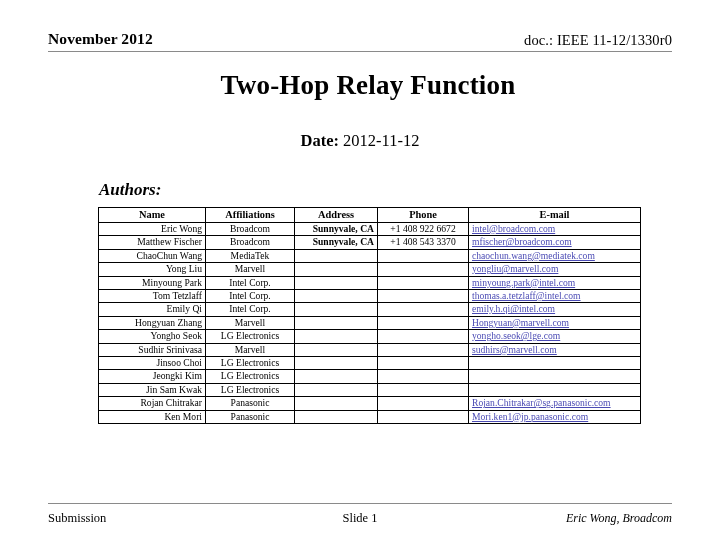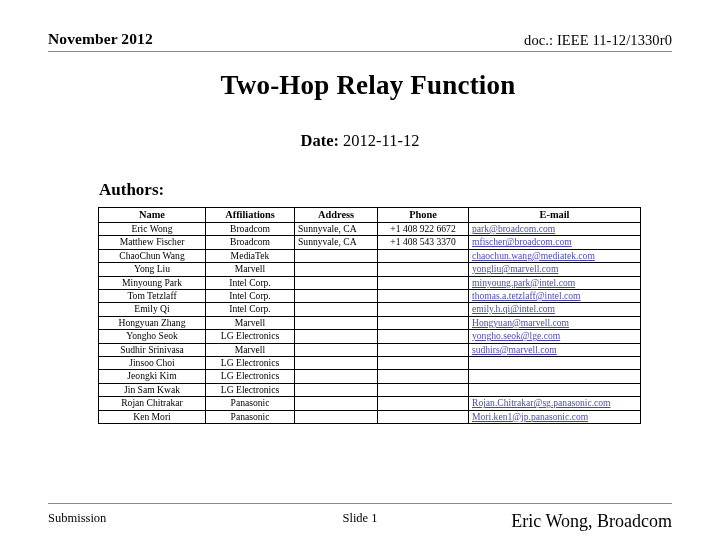--- a/index.html
+++ b/index.html
@@ -85,20 +85,21 @@
     font-weight: normal;
   }
 
   
   .authors-heading {
     position: absolute;
     left: 99px;
     top: 180px;
     font-size: 17px;
     font-weight: bold;
+    font-style: italic;
   }
 
   .authors-table {
     position: absolute;
     left: 98px;
     top: 207px;
     width: 507px;
     border-collapse: collapse;
     table-layout: fixed;
   }
@@ -113,23 +114,23 @@
     overflow: hidden;
     white-space: nowrap;
   }
   .authors-table th {
     font-size: 10.4px;
     font-weight: bold;
     text-align: center;
     height: 14px;
     line-height: 14px;
   }
-  .col-name    { width: 100px; text-align: center; }
+  .col-name    { width: 100px; text-align: right; }
   .col-affil   { width: 82px;  text-align: center; }
-  .col-addr    { width: 76px;  text-align: left; }
+  .col-addr    { width: 76px;  text-align: right; font-weight: bold; }
   .col-phone   { width: 84px;  text-align: center; }
   .col-email   { width: 165px; text-align: left; }
 
   .authors-table td.cell-email a,
   .authors-table td.cell-email span.mail {
     color: #4a4ab4;
     text-decoration: underline;
     font-size: 9.6px;
   }
 
@@ -162,22 +163,23 @@
     top: 8px;
     width: 624px;
     text-align: center;
     font-size: 12.5px;
     white-space: nowrap;
   }
   .ftr-right {
     position: absolute;
     right: 0;
     top: 8px;
-    font-size: 18px;
-    white-space: nowrap;
+    font-size: 12px;
+    white-space: nowrap;
+    font-style: italic;
   }
 </style>
 </head>
 <body>
 
 <div class="slide">
 
   <div class="slide-header">
     <div class="hdr-left">November 2012</div>
     <div class="hdr-right">doc.: IEEE 11-12/1330r0</div>
@@ -202,21 +204,21 @@
         <th class="col-phone">Phone</th>
         <th class="col-email">E-mail</th>
       </tr>
     </thead>
     <tbody id="authors-body">
         <tr>
           <td class="col-name cell-name">Eric Wong</td>
           <td class="col-affil cell-affil">Broadcom</td>
           <td class="col-addr cell-addr">Sunnyvale, CA</td>
           <td class="col-phone cell-phone">+1 408 922 6672</td>
-          <td class="col-email cell-email"><span class="mail">park@broadcom.com</span></td>
+          <td class="col-email cell-email"><span class="mail">intel@broadcom.com</span></td>
         </tr>
         <tr>
           <td class="col-name cell-name">Matthew Fischer</td>
           <td class="col-affil cell-affil">Broadcom</td>
           <td class="col-addr cell-addr">Sunnyvale, CA</td>
           <td class="col-phone cell-phone">+1 408 543 3370</td>
           <td class="col-email cell-email"><span class="mail">mfischer@broadcom.com</span></td>
         </tr>
         <tr>
           <td class="col-name cell-name">ChaoChun Wang</td>

